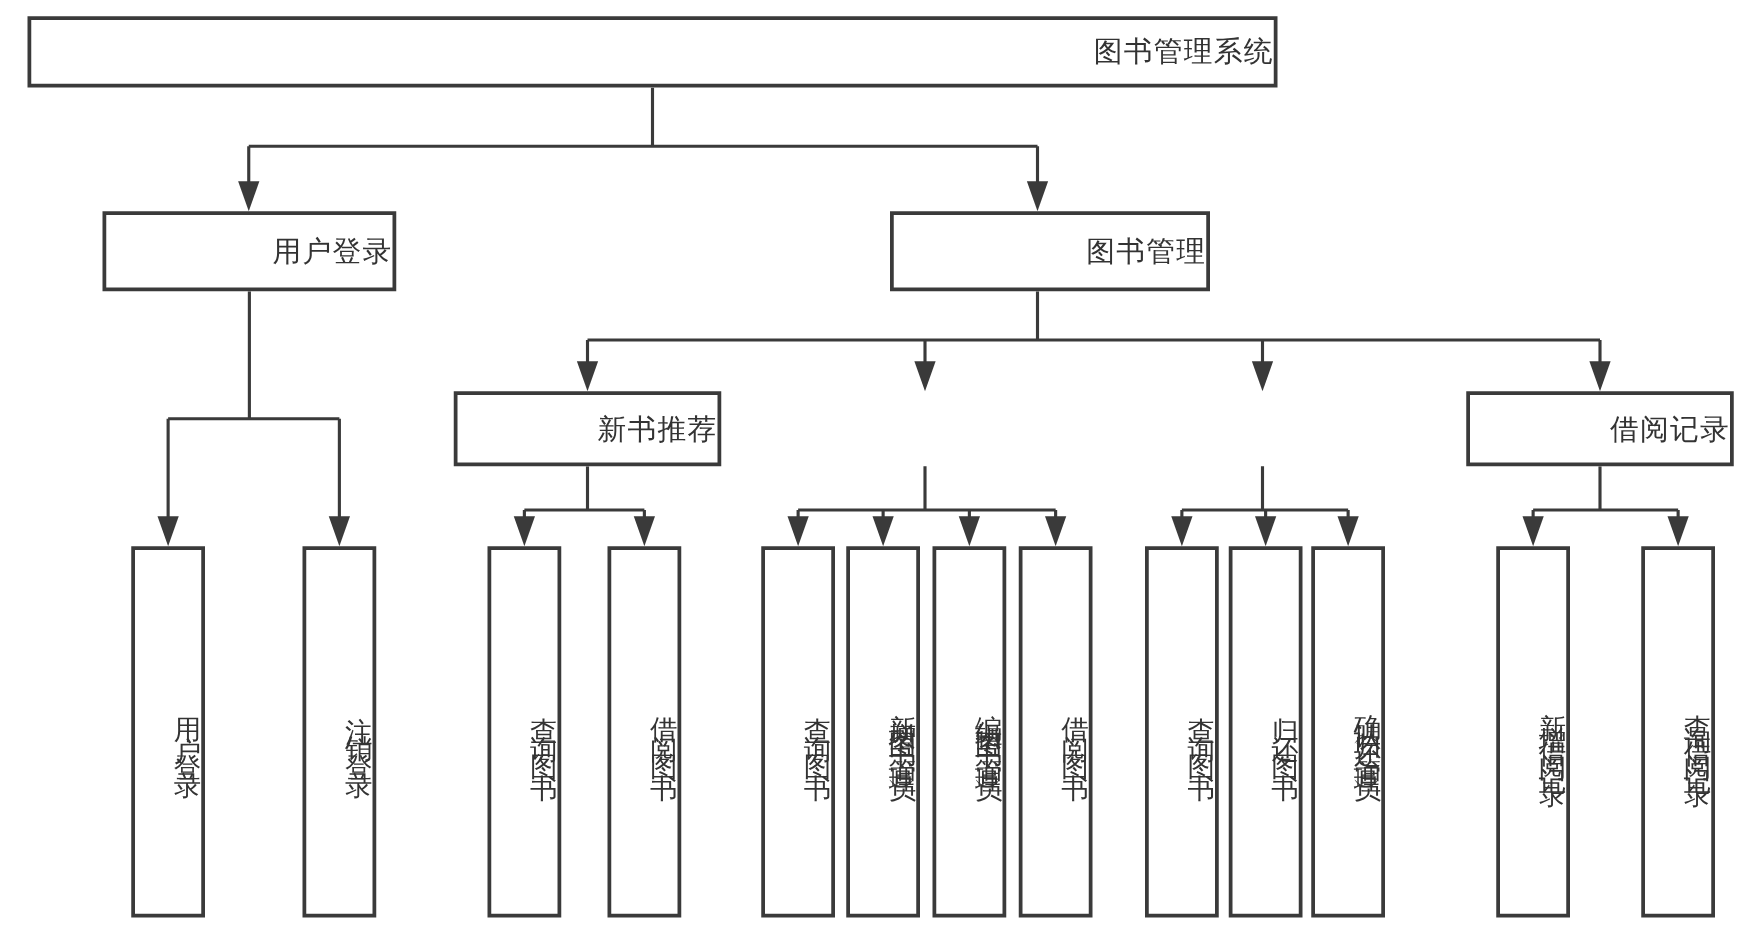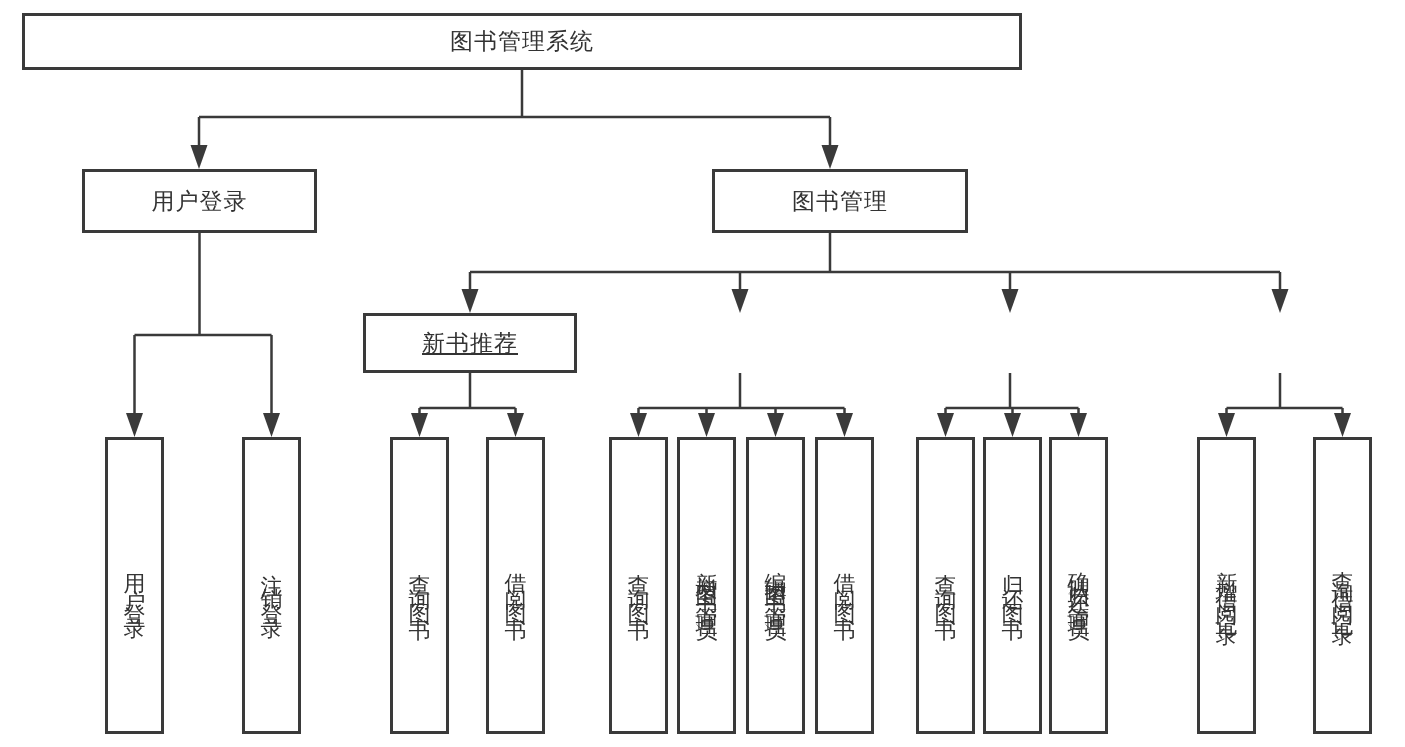--- a/index.html
+++ b/index.html
@@ -9,41 +9,41 @@
     background:#ffffff;
     font-family:"Liberation Sans","DejaVu Sans",sans-serif;
     overflow:hidden;
   }
   #connectors{position:absolute;left:0;top:0;z-index:0;}
   .box{
     position:absolute;
     box-sizing:border-box;
     background:#ffffff;
     border:3px solid #3a3a3a;
-    display:flex;align-items:center;justify-content:center;
+    display:flex;align-items:center;justify-content:flex-end;
     z-index:1;
     color:#333333;
   }
   .hlabel{font-size:23px;letter-spacing:1px;}
   .vlabel{
     writing-mode:vertical-rl;
     text-orientation:mixed;
     font-size:22px;
     line-height:1;
     white-space:nowrap;
   }
   .sp-l{letter-spacing:15px;}
   .sp-m{letter-spacing:11px;}
   .sp-s{letter-spacing:7px;}
   
   .n-root{left:22px;top:13px;width:1000px;height:57px;}
   .n-user-login{left:82px;top:169px;width:235px;height:64px;}
   .n-book-mgmt{left:712px;top:169px;width:256px;height:64px;}
   .n-l3{top:313px;width:214px;height:60px;}
-  .n-new-book{left:363px;text-decoration:underline;}
+  .n-new-book{left:363px;}
   .n-book-borrow{left:633px;}
   .n-current-borrow{left:903px;}
   .n-borrow-record{left:1173px;}
   .leaf{top:437px;width:59px;height:297px;}
   .lf-1{left:105px;}  .lf-2{left:242px;}
   .lf-3{left:390px;}  .lf-4{left:486px;}
   .lf-5{left:609px;}  .lf-6{left:677px;}
   .lf-7{left:746px;}  .lf-8{left:815px;}
   .lf-9{left:916px;}  .lf-10{left:983px;} .lf-11{left:1049px;}
   .lf-12{left:1197px;}.lf-13{left:1313px;}
@@ -105,20 +105,23 @@
   <div class="box n-user-login">
     <span class="hlabel">用户登录</span>
   </div>
   <div class="box n-book-mgmt">
     <span class="hlabel">图书管理</span>
   </div>
 
   <div class="box n-l3 n-new-book">
     <span class="hlabel">新书推荐</span>
   </div>
+  <div class="box n-l3 n-borrow-record">
+    <span class="hlabel">借阅记录</span>
+  </div>
 
   <div class="box leaf lf-1">
     <span class="vlabel sp-l">用户登录</span>
   </div>
   <div class="box leaf lf-2">
     <span class="vlabel sp-l">注销登录</span>
   </div>
 
   <div class="box leaf lf-3">
     <span class="vlabel sp-l">查询图书</span>

